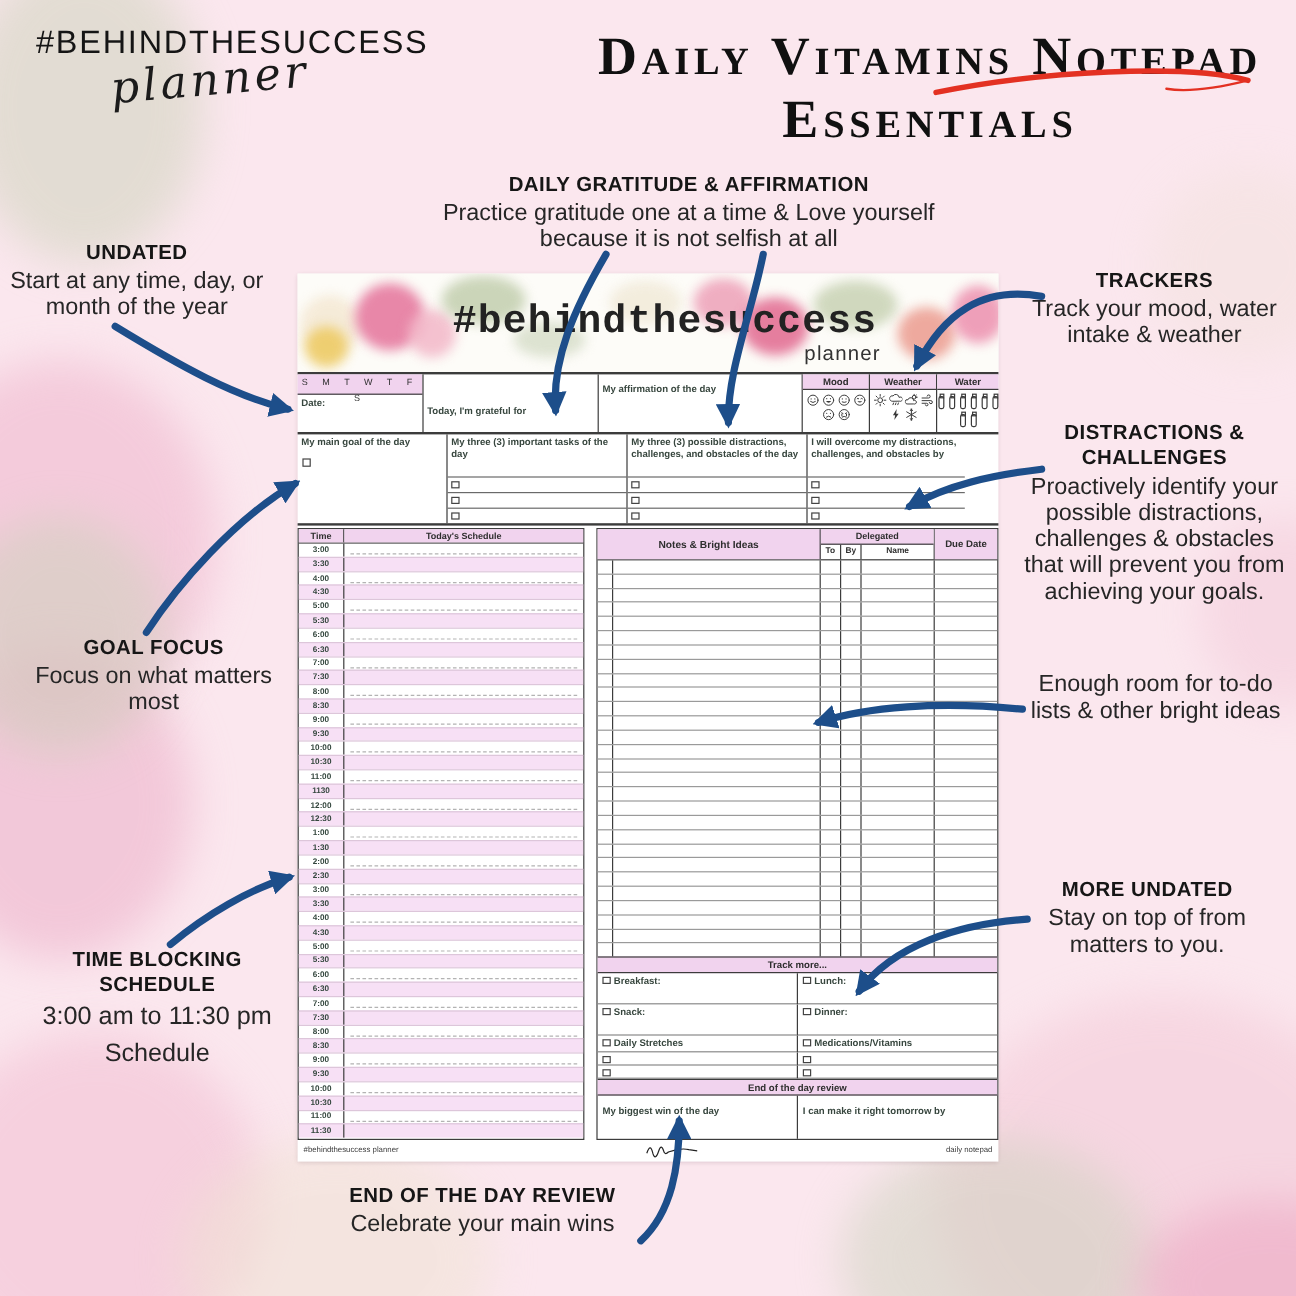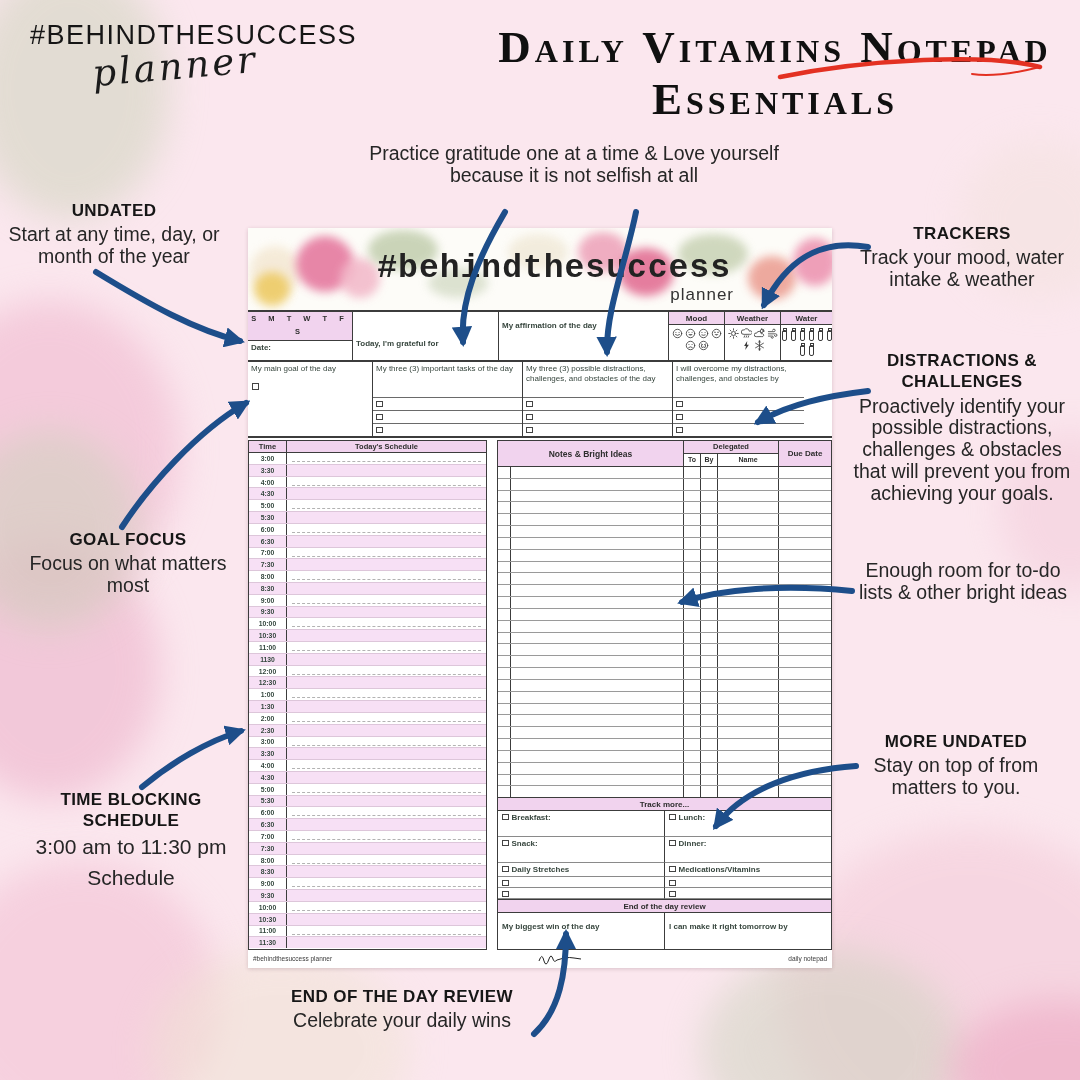--- a/index.html
+++ b/index.html
@@ -42,36 +42,36 @@
     font-size:33px;letter-spacing:1px;color:#222;white-space:nowrap}
   .brand-sub{position:absolute;right:98px;top:57px;font-size:17px;letter-spacing:1px;color:#333}
   
   .r1{display:flex;height:52px;border-top:2px solid #3c3c3c;border-bottom:2px solid #3c3c3c}
   .r1 > div + div{border-left:1px solid #3c3c3c}
   .r1a{width:104px}
   .r1b{width:146px;padding:20px 3px}
   .r1c{width:170px;padding:2px 3px}
   .r1t{width:56px}
   .r1t.last{width:52px}
-  .days{height:29px;background:var(--pink,#f1d3ee);border-bottom:1px solid #3c3c3c;
-    text-align:center;font-size:7.5px;font-weight:700;letter-spacing:5px;line-height:13px;color:#2e2e2e}
+  .days{height:17px;background:var(--pink,#f1d3ee);border-bottom:1px solid #3c3c3c;
+    text-align:center;font-size:7.5px;font-weight:400;letter-spacing:5px;line-height:13px;color:#2e2e2e}
   .datelab{font-size:8px;font-weight:700;padding:2px 0 0 3px}
   .hw8{font-size:8px;font-weight:700;line-height:1.15}
   .thead{height:13px;background:var(--pink,#f1d3ee);border-bottom:1px solid #3c3c3c;
     text-align:center;font-size:8px;font-weight:700;line-height:13px;color:#2e2e2e}
   .ticons{display:flex;flex-wrap:wrap;justify-content:center;align-content:flex-start;gap:1px 2px;padding-top:3px}
   .ticon{width:11px;height:11px;stroke:#3a3a3a;fill:none;stroke-width:.9;stroke-linecap:round}
   .ticon .f{fill:#3a3a3a;stroke:none}
   .bottles{display:flex;flex-wrap:wrap;justify-content:center;gap:4px 4px;padding-top:5px}
   .bottle{width:5px;height:11px;border:1px solid #3a3a3a;border-radius:2px;position:relative;display:inline-block}
   .bottle::before{content:"";position:absolute;top:-3px;left:0.8px;width:2px;height:2.4px;border:.8px solid #3a3a3a}
   
   .r2{display:flex;height:76px;border-bottom:2px solid #3c3c3c}
   .r2 > div + div{border-left:1px solid #3c3c3c}
-  .r2 .hd{font-size:8px;font-weight:400;padding:2px 3px;line-height:1.2}
+  .r2 .hd{font-size:8px;font-weight:700;padding:2px 3px;line-height:1.2}
   .r2a{width:124px}.r2b{width:150px}.r2c{width:150px}.r2d{width:132px}
   .cb{width:6.5px;height:6.5px;border:1px solid #444;display:inline-block;flex:none;background:#fff}
   .cbrow{height:13px;border-top:1px solid #6a6a6a;display:flex;align-items:center;padding-left:3px}
   .solo-cb{margin:3px 0 0 4px}
   .colflex{display:flex;flex-direction:column}
   .colflex .sp{flex:1}
   
   .sched{position:absolute;left:0;top:212px;width:239px;height:510px;border:1.5px solid #3c3c3c;background:#fff}
   .shead{display:flex;height:12px;border-bottom:1px solid #3c3c3c}
   .sh-time{width:38px;background:var(--pink,#f1d3ee);border-right:1.5px solid #3c3c3c;
@@ -148,20 +148,21 @@
     <div class="logo1">#BEHINDTHESUCCESS</div>
     <div><span class="logo2">planner</span></div>
   </div>
 
   <div class="title">
     <div>Daily Vitamins Notepad</div>
     <div>Essentials</div>
   </div>
 
   <div class="ann a-grat">
+    <h3>DAILY GRATITUDE &amp; AFFIRMATION</h3>
     <p>Practice gratitude one at a time &amp; Love yourself because it is not selfish at all</p>
   </div>
   <div class="ann a-und">
     <h3>UNDATED</h3>
     <p>Start at any time, day, or month of the year</p>
   </div>
   <div class="ann a-trk">
     <h3>TRACKERS</h3>
     <p>Track your mood, water intake &amp; weather</p>
   </div>
@@ -180,21 +181,21 @@
     <h3>GOAL FOCUS</h3>
     <p>Focus on what matters most</p>
   </div>
   <div class="ann a-time">
     <h3>TIME BLOCKING SCHEDULE</h3>
     <p class="big">3:00 am to 11:30 pm</p>
     <p class="big">Schedule</p>
   </div>
   <div class="ann a-rev">
     <h3>END OF THE DAY REVIEW</h3>
-    <p>Celebrate your daily wins</p>
+    <p>Celebrate your main wins</p>
   </div>
 
   <div class="planner">
 
     <div class="p-header">
       <div class="fblob" style="left:2px;top:18px;width:50px;height:50px;background:#f4e8d3"></div>
       <div class="fblob" style="left:6px;top:44px;width:36px;height:34px;background:#edc95f"></div>
       <div class="fblob" style="left:48px;top:8px;width:58px;height:56px;background:#e4729a"></div>
       <div class="fblob" style="left:92px;top:30px;width:40px;height:40px;background:#f2b7c8"></div>
       <div class="fblob" style="left:120px;top:2px;width:70px;height:40px;background:#c2ceae"></div>

